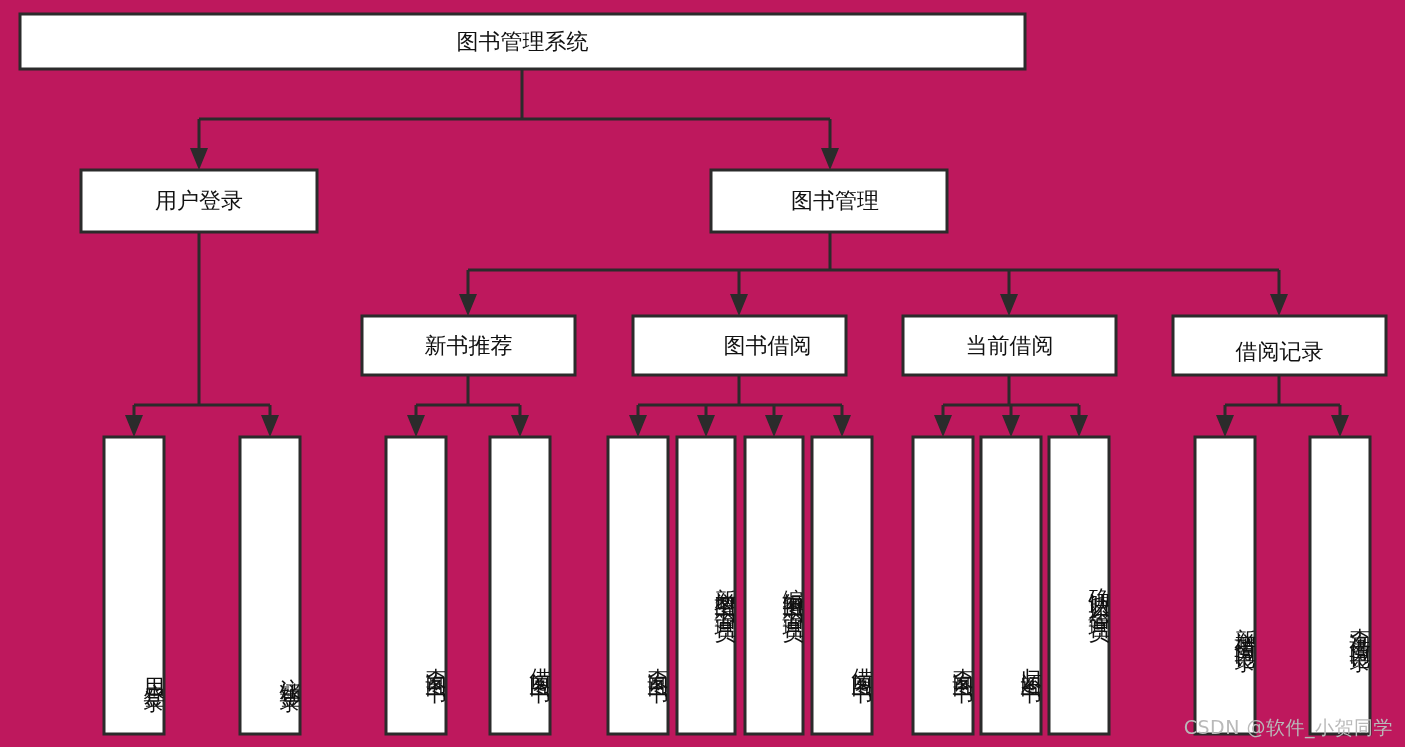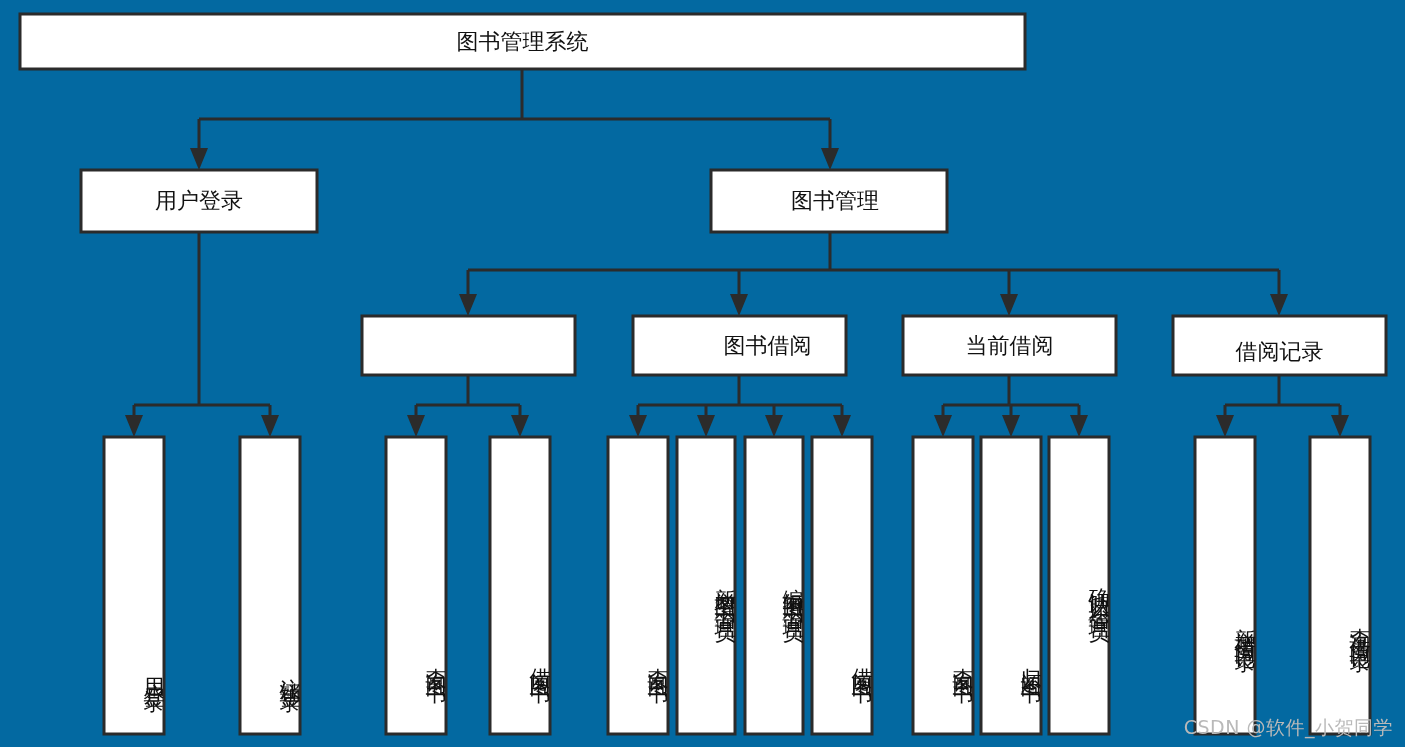--- a/index.html
+++ b/index.html
@@ -8,21 +8,21 @@
     padding: 0;
     background: #ffffff;
   }
   body {
     font-family: "DejaVu Sans", "Liberation Sans", sans-serif;
   }
   #diagram-root {
     position: relative;
     width: 1405px;
     height: 747px;
-    background: #0369a1;
+    background: #be185d;
     overflow: hidden;
   }
   svg.diagram {
     display: block;
     width: 1405px;
     height: 747px;
   }
   .node-rect {
     fill: #ffffff;
     stroke: #2b2b2b;
@@ -188,20 +188,21 @@
     <rect class="node-rect" x="1195" y="437" width="60" height="297"></rect>
     <rect class="node-rect" x="1310" y="437" width="60" height="297"></rect>
 
   </svg>
 
   <div class="htext-box" style="left:20px; top:14px; width:1005px; height:55px;">图书管理系统</div>
 
   <div class="htext-box" style="left:81px; top:170px; width:236px; height:62px;">用户登录</div>
   <div class="htext-box" style="left:711px; top:170px; width:236px; height:62px;padding-left:6px;">图书管理</div>
 
+  <div class="htext-box" style="left:362px; top:316px; width:213px; height:59px;">新书推荐</div>
   <div class="htext-box" style="left:661px; top:316px; width:213px; height:59px;">图书借阅</div>
   <div class="htext-box" style="left:903px; top:316px; width:213px; height:59px;">当前借阅</div>
   <div class="htext-box" style="left:1173px; top:316px; width:213px; height:71px;border-radius:28px;">借阅记录</div>
 
   <div class="vtext-box" style="left:104px; top:437px; width:60px; height:297px; padding-top:85px;">用户登录</div>
   <div class="vtext-box" style="left:240px; top:437px; width:60px; height:297px; padding-top:85px;">注销登录</div>
 
   <div class="vtext-box" style="left:386px; top:437px; width:60px; height:297px; padding-top:75px;">查询图书</div>
   <div class="vtext-box" style="left:490px; top:437px; width:60px; height:297px; padding-top:75px;">借阅图书</div>
 

